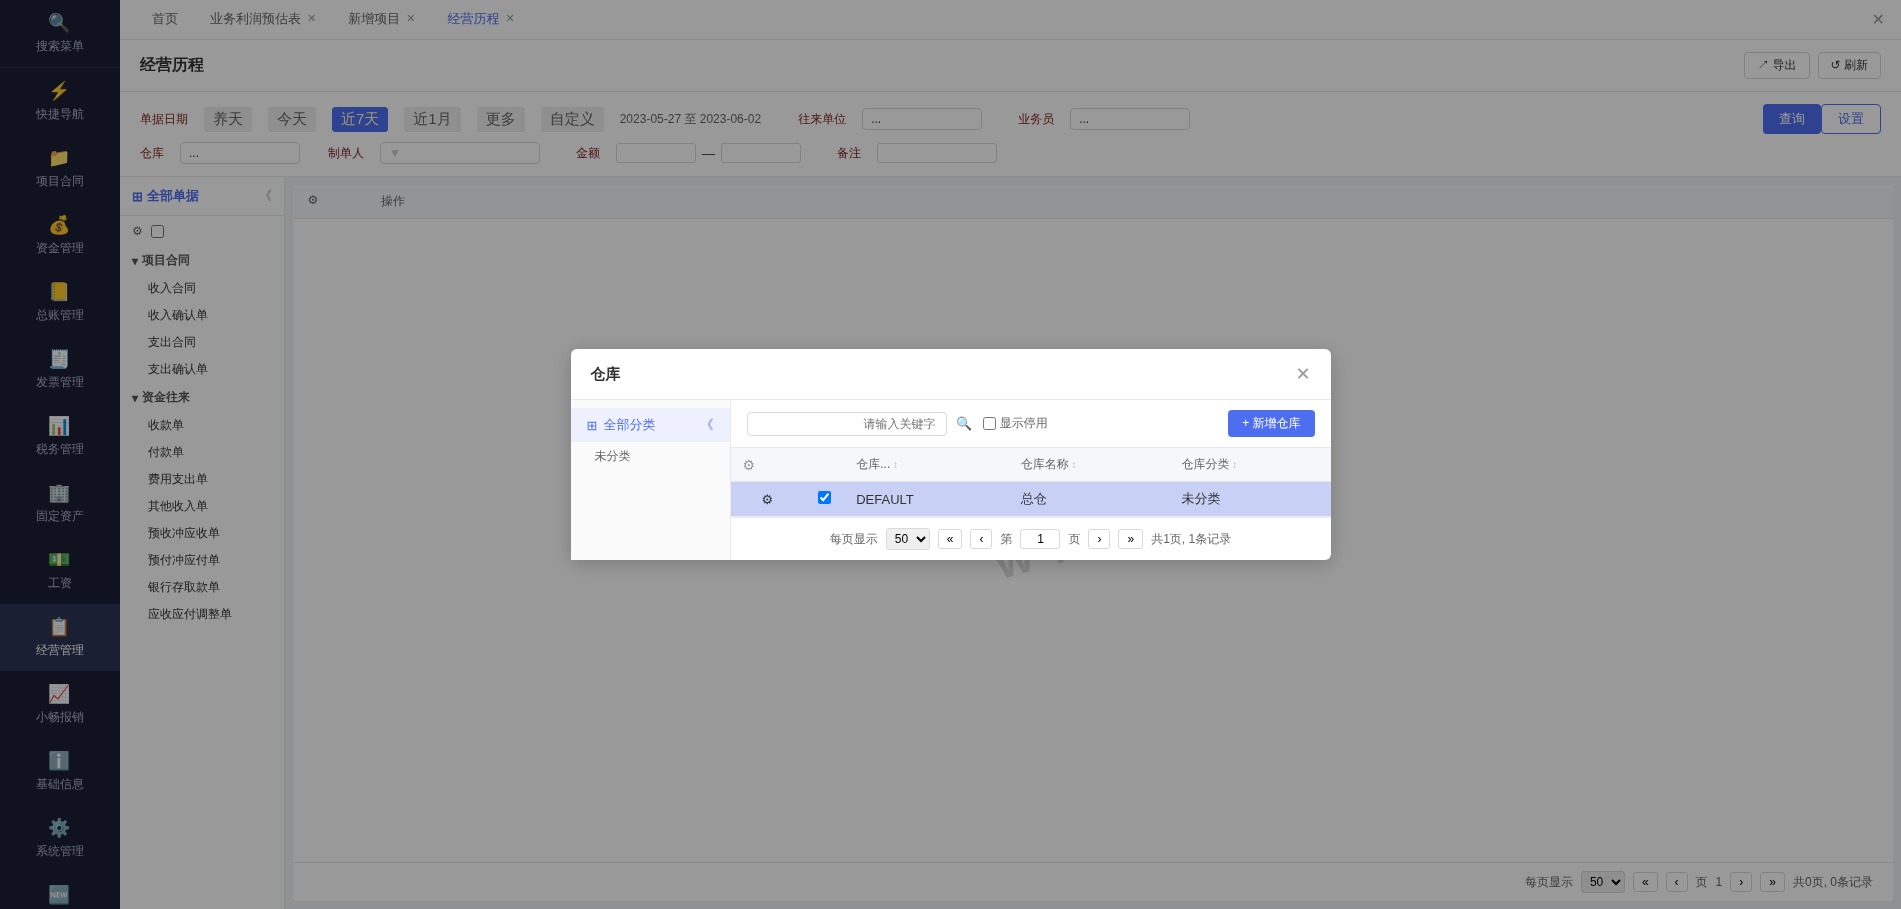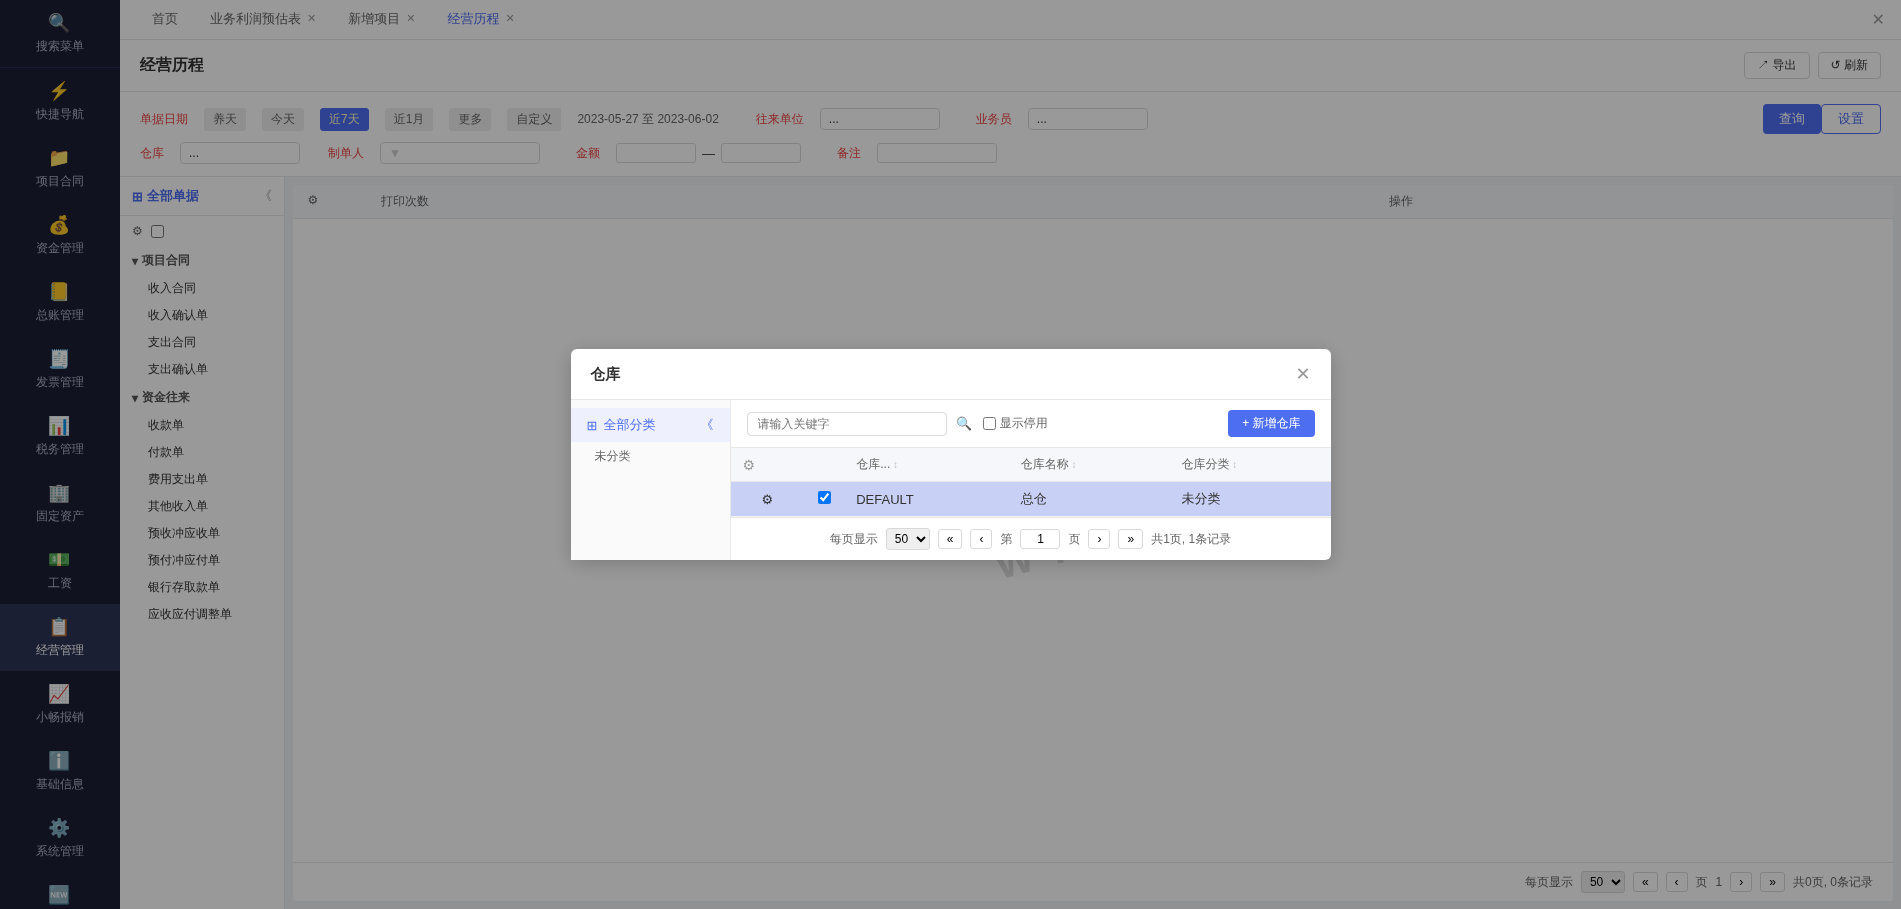--- a/index.html
+++ b/index.html
@@ -27,22 +27,22 @@
 
     
     .page-header { background: #fff; padding: 12px 20px; display: flex; align-items: center; justify-content: space-between; border-bottom: 1px solid #e8e8e8; }
     .page-title { font-size: 16px; font-weight: bold; color: #333; }
     .page-actions { display: flex; gap: 8px; }
     .btn-export, .btn-refresh { padding: 4px 12px; border: 1px solid #d9d9d9; background: #fff; color: #333; border-radius: 4px; cursor: pointer; font-size: 12px; }
 
     
     .filter-area { background: #fff; padding: 12px 20px; border-bottom: 1px solid #e8e8e8; }
     .filter-row { display: flex; align-items: center; gap: 16px; margin-bottom: 8px; flex-wrap: wrap; }
-    .filter-label { color: #ef4444; font-size: 12px; white-space: nowrap; }
-    .date-btn { padding: 2px 8px; border-radius: 3px; font-size: 12px; cursor: pointer; border: 1px solid transparent; color: #666; }
+    .filter-label { color: #7f1d1d; font-size: 12px; white-space: nowrap; }
+    .date-btn { padding: 2px 8px; border-radius: 3px; font-size: 15px; cursor: pointer; border: 1px solid transparent; color: #666; }
     .date-btn.active { background: #4e6ef2; color: #fef9c3; border-color: #4e6ef2; }
     .date-range { color: #666; font-size: 12px; }
     .filter-select { border: 1px solid #d9d9d9; border-radius: 4px; padding: 3px 8px; font-size: 12px; color: #333; min-width: 100px; display: flex; align-items: center; justify-content: space-between; cursor: pointer; }
     .btn-query { background: #4e6ef2; color: #fff; border: none; border-radius: 4px; padding: 5px 16px; cursor: pointer; font-size: 13px; }
     .btn-setting { background: #fff; color: #4e6ef2; border: 1px solid #4e6ef2; border-radius: 4px; padding: 5px 16px; cursor: pointer; font-size: 13px; }
     .filter-row2 { display: flex; align-items: center; gap: 16px; }
 
     
     .table-area { flex: 1; background: #fff; margin: 8px; border-radius: 4px; overflow: auto; }
 
@@ -58,21 +58,21 @@
     .modal-header { padding: 14px 20px; border-bottom: 1px solid #e8e8e8; display: flex; align-items: center; justify-content: space-between; }
     .modal-title { font-size: 15px; font-weight: bold; color: #333; }
     .modal-close { color: #999; font-size: 18px; cursor: pointer; }
     .modal-body { display: flex; flex: 1; overflow: hidden; }
     .modal-sidebar { width: 160px; border-right: 1px solid #e8e8e8; padding: 8px 0; background: #fafafa; overflow-y: auto; }
     .modal-sidebar-item { padding: 8px 16px; font-size: 13px; color: #333; cursor: pointer; display: flex; align-items: center; gap: 6px; }
     .modal-sidebar-item.active { color: #4e6ef2; background: #eef1fd; }
     .modal-sidebar-sub { color: #666; font-size: 12px; padding: 6px 16px 6px 24px; cursor: pointer; }
     .modal-content { flex: 1; display: flex; flex-direction: column; overflow: hidden; }
     .modal-toolbar { padding: 10px 16px; display: flex; align-items: center; gap: 10px; border-bottom: 1px solid #e8e8e8; }
-    .search-input { border: 1px solid #d9d9d9; border-radius: 4px; padding: 4px 10px; font-size: 12px; width: 200px; outline: none; }
+    .search-input { border: 1px solid #d9d9d9; border-radius: 4px; padding: 4px 10px; font-size: 12px; width: 200px; outline: none; text-align: right; }
     .search-icon-btn { color: #999; cursor: pointer; }
     .show-disabled { display: flex; align-items: center; gap: 4px; font-size: 12px; color: #666; }
     .show-disabled input[type=checkbox] { cursor: pointer; }
     .btn-add-warehouse { background: #4e6ef2; color: #fff; border: none; border-radius: 4px; padding: 5px 14px; font-size: 12px; cursor: pointer; margin-left: auto; }
     .modal-table { flex: 1; overflow-y: auto; }
     .modal-table table { width: 100%; border-collapse: collapse; }
     .modal-table th { background: #f5f7fa; padding: 8px 12px; font-size: 12px; color: #666; text-align: left; border-bottom: 1px solid #e8e8e8; font-weight: normal; white-space: nowrap; }
     .modal-table td { padding: 8px 12px; font-size: 13px; color: #333; border-bottom: 1px solid #f0f0f0; }
     .modal-table tr.selected td { background: #c8d0f5; }
     .th-sort { cursor: pointer; }
@@ -286,21 +286,20 @@
         <div class="tree-child">应收应付调整单</div>
       </div>
 
       <div class="table-area">
         <div style="width:100%; height:100%; display:flex; flex-direction:column; position:relative;">
           <div style="flex:1; display:flex; flex-direction:column; overflow:hidden;">
 
             <div style="display:flex; background:#f5f7fa; border-bottom:1px solid #e8e8e8; font-size:12px; color:#666; padding: 8px 0;">
               <div style="width:40px; text-align:center; padding:0 8px;">⚙</div>
               <div style="width:40px; text-align:center; padding:0 8px;"></div>
-              <div style="flex:2; padding:0 8px;">打印次数</div>
               <div style="flex:1; padding:0 8px;">操作</div>
             </div>
 
             <div class="watermark-area">
               <span>WhAR</span>
             </div>
           </div>
 
           <div class="bottom-bar">
             <span>每页显示</span>

